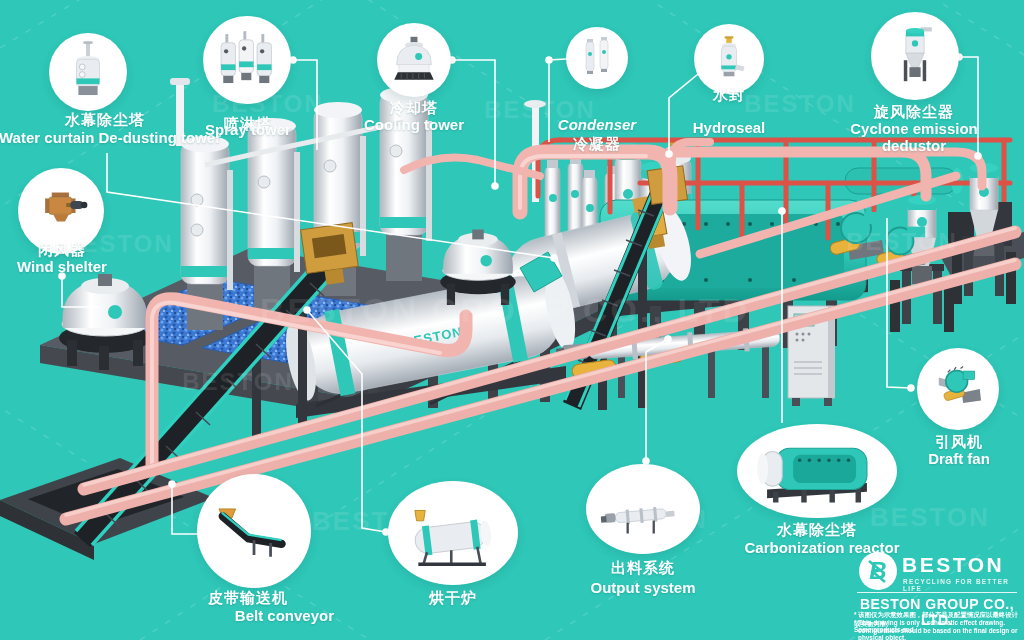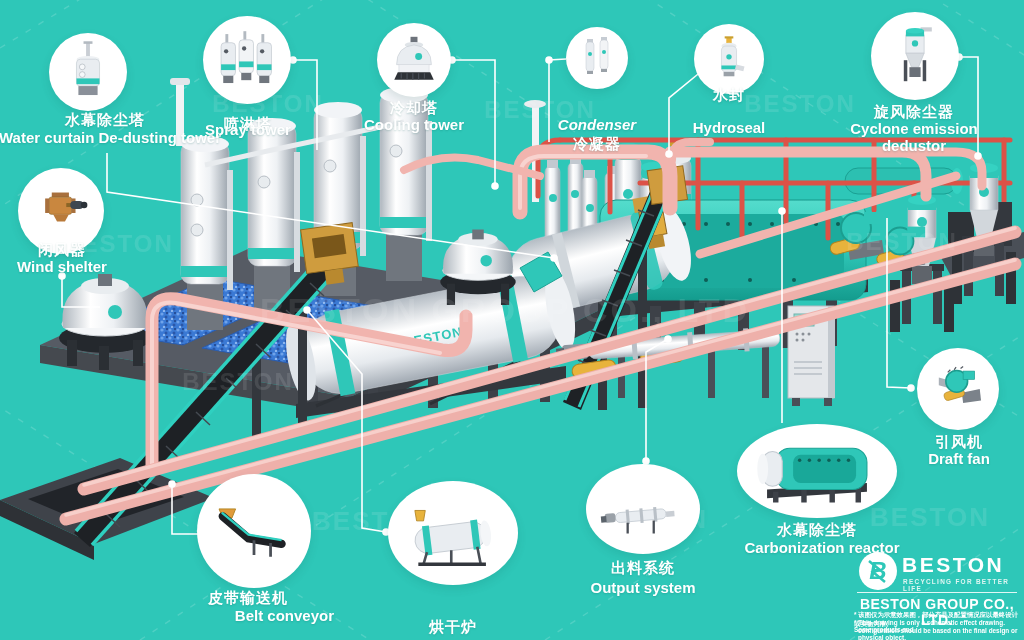--- a/index.html
+++ b/index.html
@@ -33,21 +33,21 @@
   .c-cyc    .circle{left:871px;top:12px;width:88px;height:88px;}
   .c-cyc    .zh{left:834px;top:104px;width:160px;}
   .c-cyc    .en{left:838px;top:121px;width:152px;}
   .c-wind   .circle{left:18px;top:168px;width:86px;height:86px;}
   .c-wind   .zh{left:-18px;top:242px;width:160px;}
   .c-wind   .en{left:-18px;top:259px;width:160px;}
   .c-belt   .circle{left:197px;top:474px;width:114px;height:114px;}
   .c-belt   .zh{left:168px;top:590px;width:160px;}
   .c-belt   .en{left:174px;top:608px;width:160px;text-align:right;}
   .c-dry    .circle{left:388px;top:481px;width:130px;height:104px;}
-  .c-dry    .zh{left:373px;top:590px;width:160px;margin-top:29px;}
+  .c-dry    .zh{left:373px;top:590px;width:160px;}
   .c-dry    .en{left:373px;top:608px;width:160px;margin-top:39px;}
   .c-out    .circle{left:586px;top:464px;width:114px;height:90px;}
   .c-out    .zh{left:563px;top:562px;width:160px;font-family:Liberation Mono, monospace;}
   .c-out    .en{left:563px;top:580px;width:160px;}
   .c-react  .circle{left:737px;top:424px;width:160px;height:94px;}
   .c-react  .zh{left:737px;top:522px;width:160px;}
   .c-react  .en{left:727px;top:540px;width:190px;}
   .c-fan    .circle{left:917px;top:348px;width:82px;height:82px;}
   .c-fan    .zh{left:879px;top:434px;width:160px;}
   .c-fan    .en{left:879px;top:451px;width:160px;}

